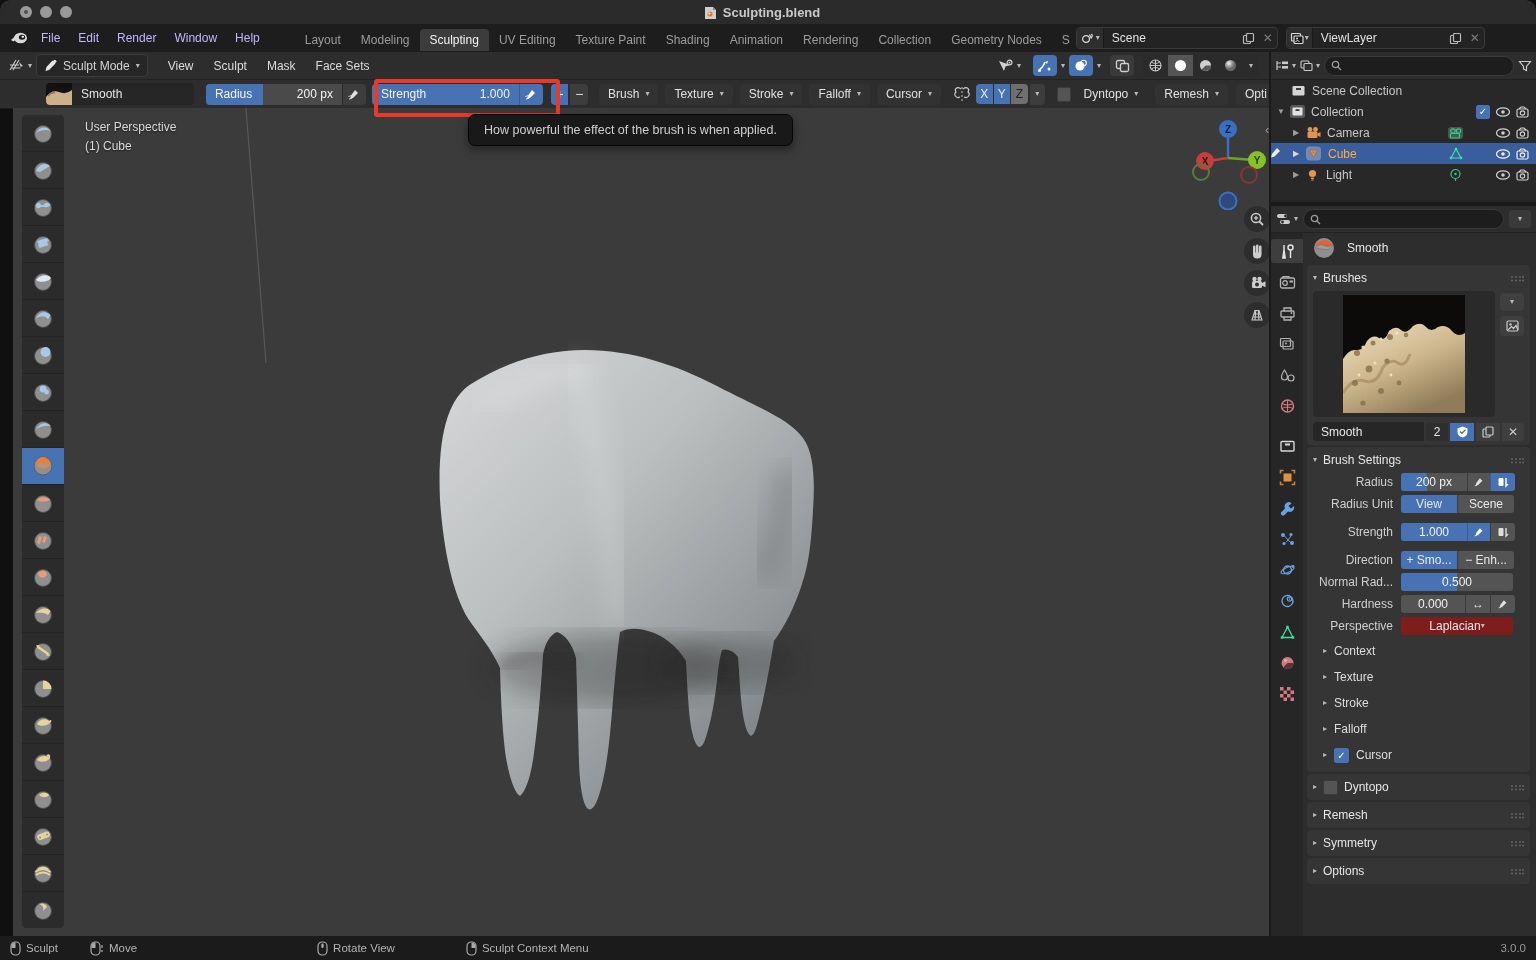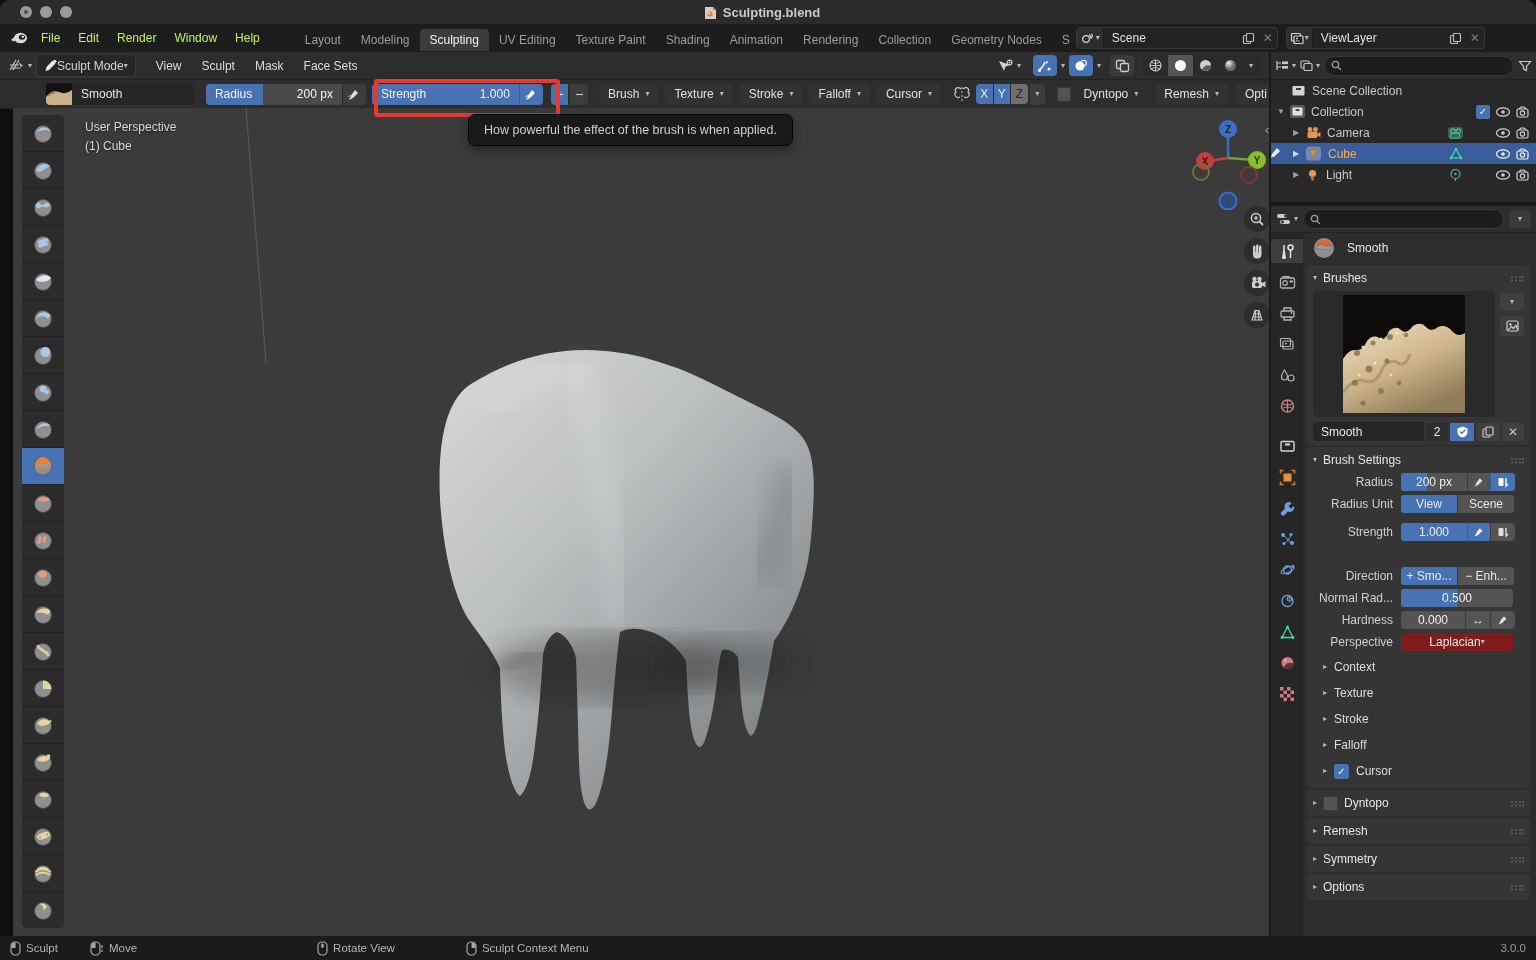--- a/index.html
+++ b/index.html
@@ -13,33 +13,33 @@
   
   #titlebar{left:0;top:0;width:1536px;height:24px;background:#2b2b2b;border-radius:10px 10px 0 0;display:flex;align-items:center;}
   .tlight{width:12px;height:12px;border-radius:50%;background:#9a9a9a;margin-left:8px;position:relative;}
   .tlight:first-child{margin-left:20px;}
   .tlight.dot::after{content:"";position:absolute;left:4px;top:4px;width:4px;height:4px;border-radius:50%;background:#4f4f4f;}
   #titletext{position:absolute;left:0;right:12px;text-align:center;color:#c9c9c9;font-size:13px;font-weight:bold;}
   #titletext .doc{display:inline-block;vertical-align:-3px;margin-right:6px;}
 
   
   #topbar{left:0;top:24px;width:1536px;height:28px;background:#1d1d1d;display:flex;align-items:center;}
-  .menu-item{padding:0 9px;color:#bef264;}
+  .menu-item{padding:0 9px;color:#c4b5fd;}
   .ws-tab{padding:4px 10px;color:#9c9c9c;border-radius:4px 4px 0 0;margin-top:4px;white-space:nowrap;}
   .ws-tab.active{background:#3c3c3c;color:#f1f1f1;}
   .id-block{display:flex;align-items:center;background:#232323;border:1px solid #3a3a3a;border-radius:4px;height:20px;overflow:hidden;}
   .id-block .ic{display:flex;align-items:center;background:#2e2e2e;height:100%;padding:0 3px;border-right:1px solid #1a1a1a;}
   .id-block .nm{padding:0 8px;color:#e2e2e2;}
   .id-block .op{color:#9a9a9a;padding:0 4px;display:flex;align-items:center;height:100%;}
 
   
   #hdr1{left:0;top:52px;width:1269px;height:27px;background:#2d2d2d;border-bottom:1px solid #232323;display:flex;align-items:center;}
   #hdr2{left:0;top:80px;width:1269px;height:28px;background:#2d2d2d;border-bottom:1px solid #1f1f1f;display:flex;align-items:center;}
   .hmenu{padding:0 10px;color:#dcdcdc;}
-  #sculpt-mode-btn{background:#262626;border:1px solid #3c3c3c;border-radius:4px;height:21px;display:flex;align-items:center;padding:0 7px;margin-left:4px;}
+  #sculpt-mode-btn{background:#262626;border:1px solid #3c3c3c;border-radius:4px;height:21px;display:flex;align-items:center;padding:0 7px;gap:6px;margin-left:4px;}
   .slider{position:relative;height:21px;background:#4a4a4a;border-radius:4px 0 0 4px;overflow:hidden;display:flex;align-items:center;}
   .slider .fillbar{position:absolute;left:0;top:0;bottom:0;background:#4772b3;}
   .slider .lab,.slider .val{position:relative;z-index:1;color:#f4f4f4;}
   .sq-btn{height:21px;display:flex;align-items:center;justify-content:center;background:#3d3d3d;}
   .pop{height:21px;background:#323232;border-radius:4px;display:flex;align-items:center;gap:6px;padding:0 9px;color:#e0e0e0;}
   .mirror-seg{height:20px;width:18px;display:flex;align-items:center;justify-content:center;background:#545454;color:#f0f0f0;}
   .mirror-seg.on{background:#4772b3;}
   .mirror-seg.z{background:#6f6f6f;color:#222;}
 
   
@@ -1085,21 +1085,21 @@
               </svg>
             </span>
           <span class="mini" style="width:24px;border-radius:0 3px 3px 0;border-left:1px solid #3c3c3c">
               <svg width="12" height="12" viewBox="0 0 12 12">
                 <rect x="1.5" y="2" width="5" height="8" rx="1" fill="#ddd"></rect>
                 <path d="M9 2 v8 l2-2" stroke="#ddd" stroke-width="1.4" fill="none"></path>
               </svg>
             </span>
         </div>
 
-        <div class="prow" style="margin-top:25px">
+        <div class="prow" style="margin-top:9px">
           <span class="plab">Direction</span>
           <span class="mini on" style="width:56px;border-radius:3px 0 0 3px">+ Smo...</span>
           <span class="mini" style="width:56px;border-radius:0 3px 3px 0;border-left:1px solid #3c3c3c">− Enh...</span>
         </div>
 
         <div class="prow">
           <span class="plab">Normal Rad...</span>
           <div class="pslider" style="width:112px;border-radius:3px">
               <div class="fillbar" style="width:50%"></div>
               <span>0.500</span>

